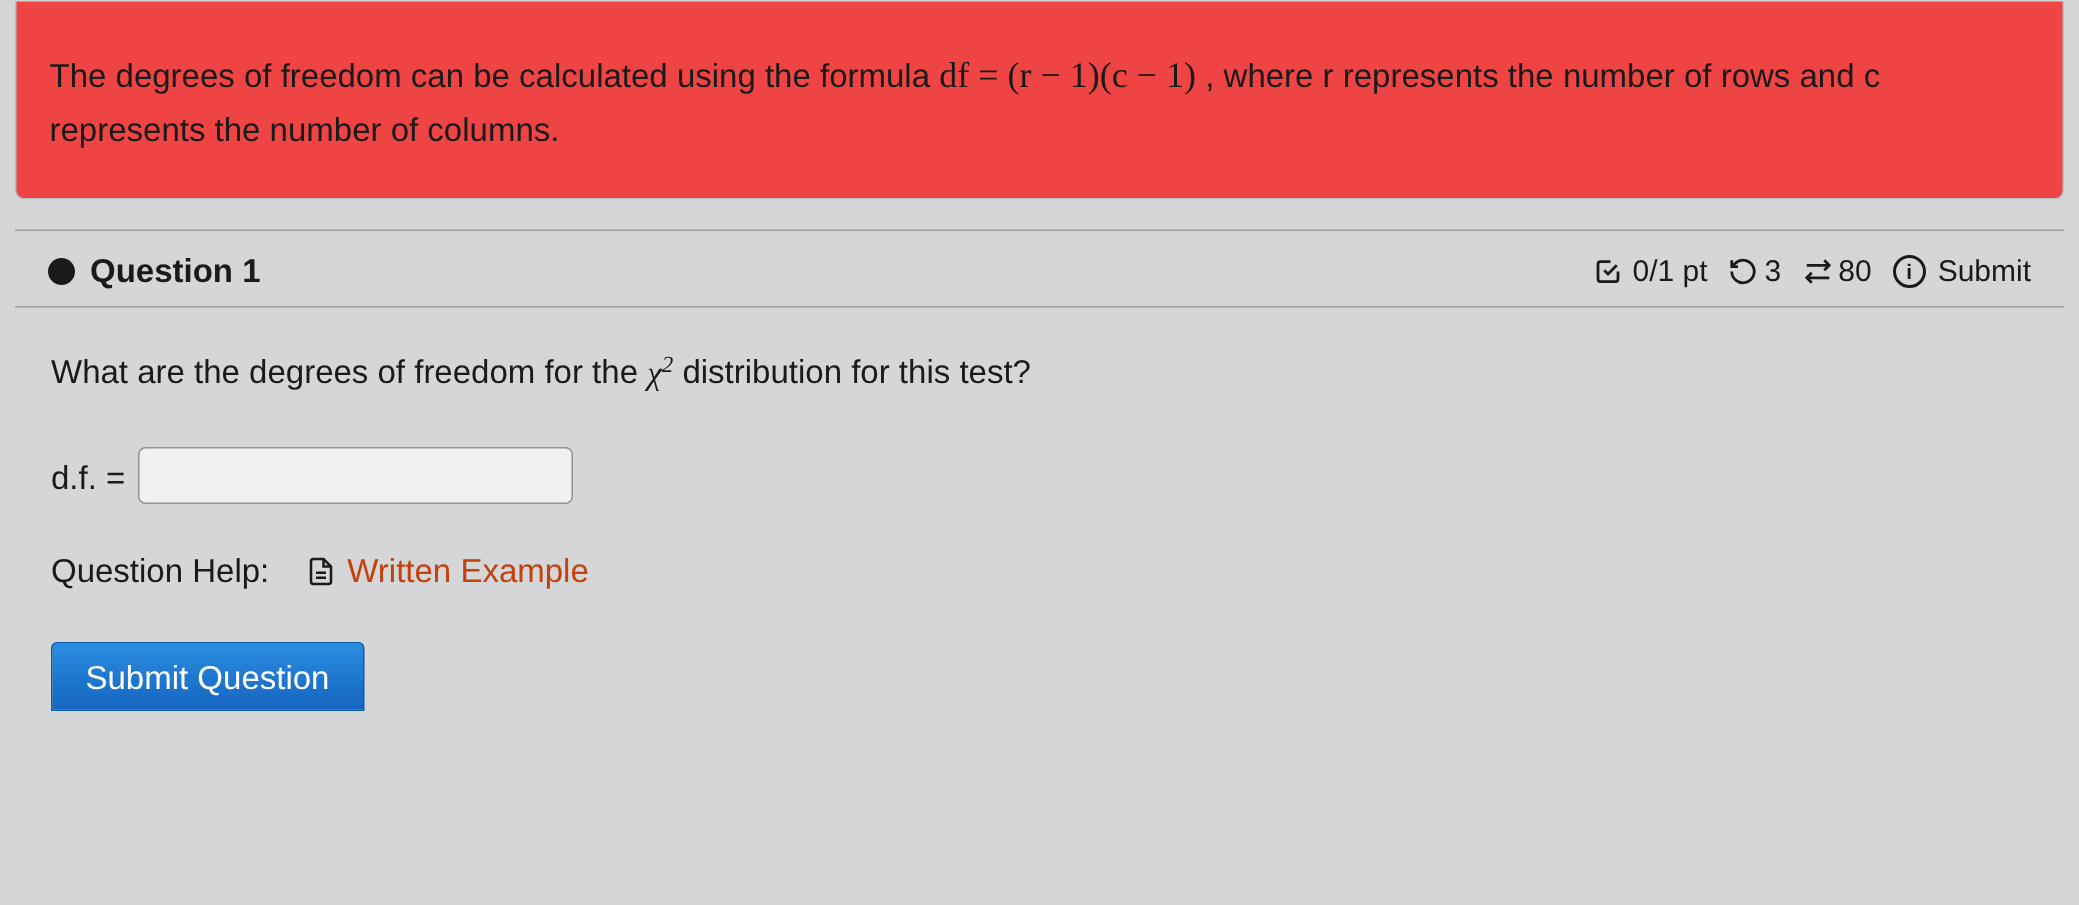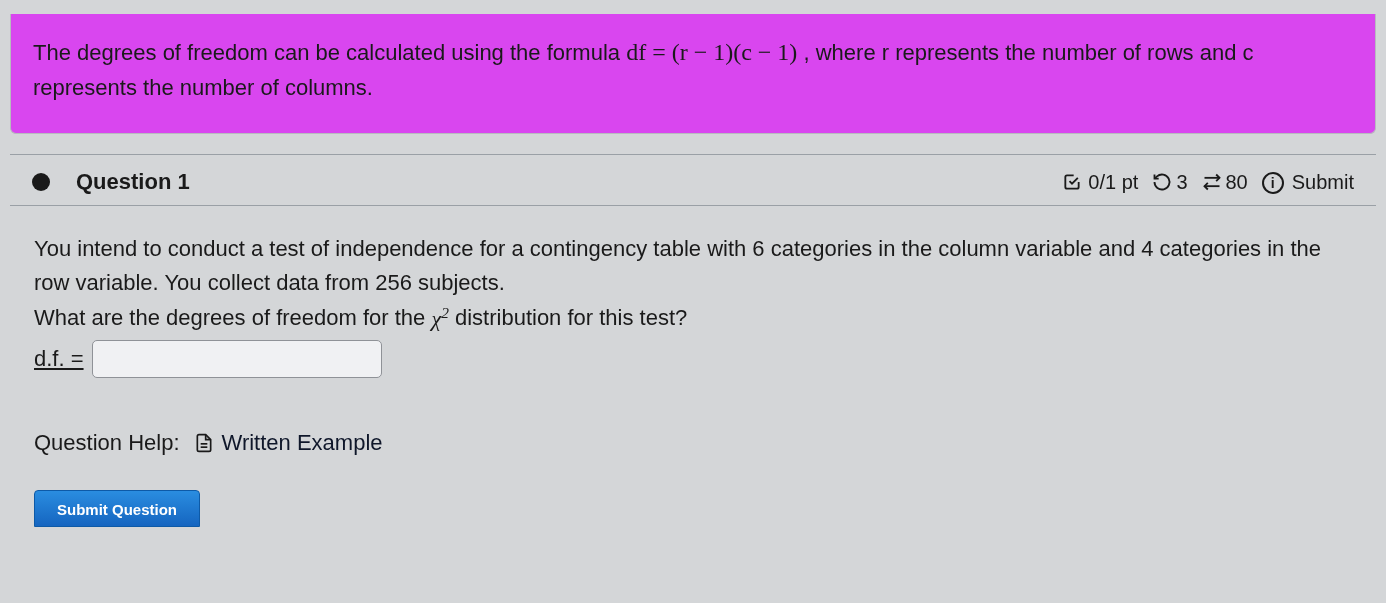--- a/index.html
+++ b/index.html
@@ -5,75 +5,74 @@
     * { box-sizing: border-box; margin: 0; padding: 0; }
     body {
       font-family: -apple-system, BlinkMacSystemFont, "Segoe UI", Arial, sans-serif;
       background: #d4d6d8;
       color: #2a2a2a;
       width: 1386px;
       height: 603px;
       overflow: hidden;
     }
     .info-box {
-      background: #d946ef;
+      background: #ef4444;
       border: 1px solid #b8bbbf;
       border-top: none;
       border-radius: 0 0 6px 6px;
-      margin: 14px 10px 20px 10px;
-      padding: 20px 22px 28px 22px;
+      margin: 1px 10px 20px 10px;
+      padding: 32px 22px 28px 22px;
       font-size: 22px;
       line-height: 1.55;
       color: #1a1a1a;
     }
     .formula { font-family: "Times New Roman", serif; font-style: italic; font-size: 24px; }
     .formula .eq { font-style: normal; }
     .hr-line { border: none; border-top: 1px solid #9aa0a6; margin: 12px 10px 0 10px; }
     .question-header {
       display: flex;
       align-items: center;
       justify-content: space-between;
       padding: 14px 22px 10px 22px;
       border-bottom: 1px solid #9aa0a6;
       margin: 0 10px;
     }
-    .q-left { display: flex; align-items: center; gap: 26px; }
+    .q-left { display: flex; align-items: center; gap: 10px; }
     .bullet { width: 18px; height: 18px; border-radius: 50%; background: #1a1a1a; }
     .q-title { font-weight: 700; font-size: 22px; color: #1a1a1a; }
-    .q-right { display: flex; align-items: flex-end; gap: 8px; font-size: 20px; color: #1a1a1a; }
+    .q-right { display: flex; align-items: flex-start; gap: 8px; font-size: 20px; color: #1a1a1a; }
     .icon-svg { width: 20px; height: 20px; vertical-align: middle; }
     .details-link { color: #1a1a1a; cursor: pointer; }
     .question-body { padding: 26px 34px 0 34px; font-size: 22px; color: #1a1a1a; line-height: 1.55; }
     .prompt2 { }
     .chi { font-family: "Times New Roman", serif; font-style: italic; }
     .chi sup { font-size: 0.7em; }
-    .answer-row { margin-top: 4px; display: flex; align-items: center; gap: 8px; font-size: 22px; text-decoration: underline; }
+    .answer-row { margin-top: 32px; display: flex; align-items: flex-end; gap: 8px; font-size: 22px; }
     .answer-input {
       width: 290px;
       height: 38px;
       background: #f0f1f3;
       border: 1px solid #8f9297;
       border-radius: 5px;
       padding: 4px 8px;
       font-size: 20px;
     }
-    .help-row { margin-top: 28px; display: flex; align-items: flex-end; gap: 14px; font-size: 22px; }
-    .help-link { color: #0f172a; display: inline-flex; align-items: center; gap: 8px; cursor: pointer; margin-top: 20px; }
+    .help-row { margin-top: 28px; display: flex; align-items: flex-start; gap: 24px; font-size: 22px; }
+    .help-link { color: #c2410c; display: inline-flex; align-items: center; gap: 8px; cursor: pointer; }
     .doc-icon { width: 20px; height: 22px; }
     .submit-btn {
       margin-top: 30px;
       background: #1976d2;
       background: linear-gradient(#2a8de0, #1565c0);
       color: #fff;
       border: 1px solid #0d5aa7;
       border-radius: 4px 4px 0 0;
       padding: 10px 22px 8px 22px;
-      font-size: 15px;
+      font-size: 22px;
       cursor: pointer;
-      font-weight: bold;
     }
     .pt-group { display: inline-flex; align-items: center; gap: 6px; margin-right: 6px; }
     .attempt-group { display: inline-flex; align-items: center; gap: 4px; margin-right: 6px; }
     .info-circle { width: 22px; height: 22px; border: 2px solid #1a1a1a; border-radius: 50%; display:inline-flex; align-items:center; justify-content:center; font-size:14px; font-weight:700; }
   </style>
 </head>
 <body>
 
 <div class="info-box">
   <span>The degrees of freedom can be calculated using the formula </span>
@@ -111,21 +110,20 @@
           <line x1="3" y1="17" x2="21" y2="17"></line>
         </svg>
       <span>80</span>
     </span>
     <span class="info-circle">i</span>
     <span class="details-link">Submit</span>
   </div>
 </div>
 
 <div class="question-body">
-  <p>You intend to conduct a test of independence for a contingency table with 6 categories in the column variable and 4 categories in the row variable. You collect data from 256 subjects.</p>
 
   <p class="prompt2">
     <span>What are the degrees of freedom for the </span><span class="chi"><span>χ</span><sup>2</sup></span><span> distribution for this test?</span>
   </p>
 
   <div class="answer-row">
     <span>d.f. =</span>
     <input type="text" class="answer-input" value="" style="">
   </div>
 

